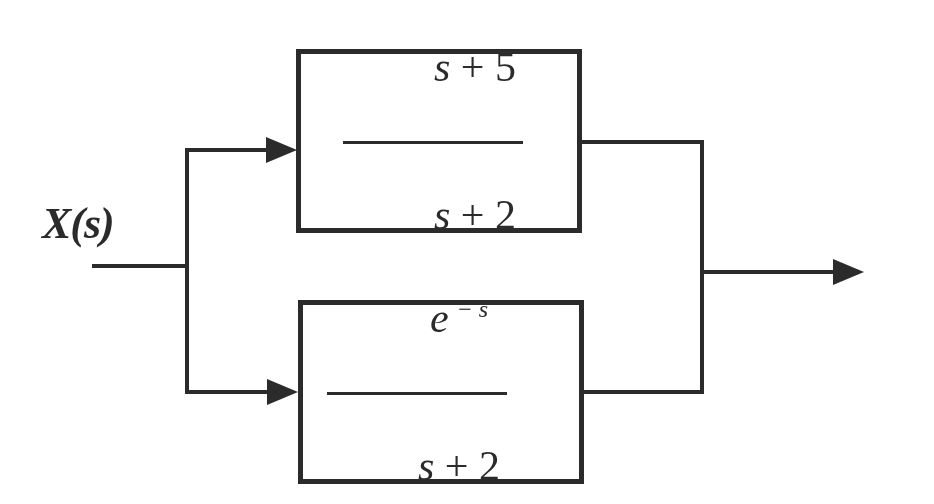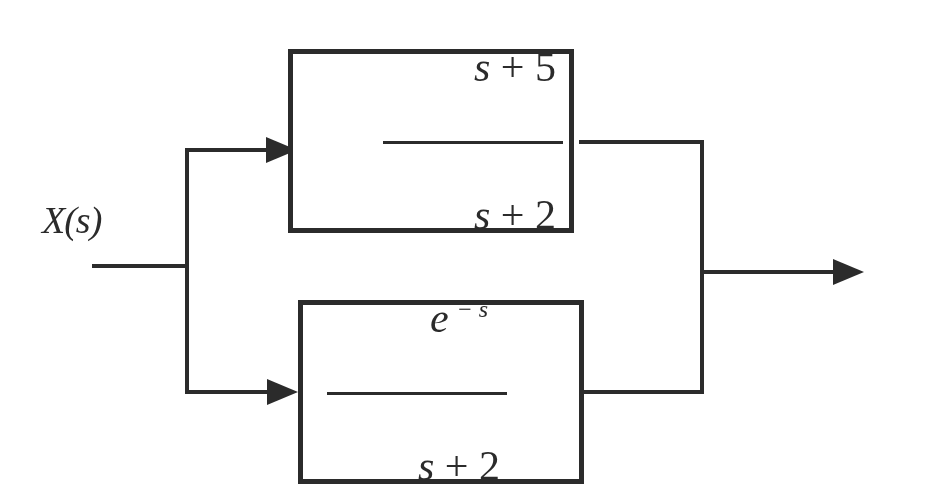--- a/index.html
+++ b/index.html
@@ -37,22 +37,22 @@
     height: 184px;
     border: 5px solid var(--ink);
     background: var(--bg);
     display: flex;
     align-items: center;
     justify-content: center;
   }
   
   .sig-label {
     position: absolute;
-    font-size: 38px;
-    font-weight: normal;
+    font-size: 44px;
+    font-weight: bold;
     font-style: italic;
     color: var(--ink);
     letter-spacing: -1px;
   }
   
   .fraction {
     display: inline-flex;
     flex-direction: column;
     align-items: center;
     font-size: 42px;
@@ -85,21 +85,21 @@
   #top-branch-line   { left: 185px; top: 148px; width: 82px;  height: 4px; }
   #top-arrowhead     { left: 266px; top: 137px; }
   #top-output-line   { left: 579px; top: 140px; width: 125px; height: 4px; }
   #right-vertical    { left: 700px; top: 140px; width: 4px;   height: 254px; }
   #output-line       { left: 704px; top: 270px; width: 130px; height: 4px; }
   #output-arrowhead  { left: 833px; top: 259px; }
   #bottom-branch-line{ left: 185px; top: 390px; width: 83px;  height: 4px; }
   #bottom-arrowhead  { left: 267px; top: 379px; }
   #bottom-output-line{ left: 579px; top: 390px; width: 125px; height: 4px; }
 
-  #top-block    { left: 288px; top: 49px; justify-content: flex-end; }
+  #top-block    { left: 296px; top: 49px; }
   #bottom-block { left: 298px; top: 300px; justify-content: center; }
 
   #input-label  { left: 42px;  top: 198px; }
   #output-label { left: 770px; top: 186px; }
 </style>
 </head>
 <body>
 
 <div class="canvas">
 

